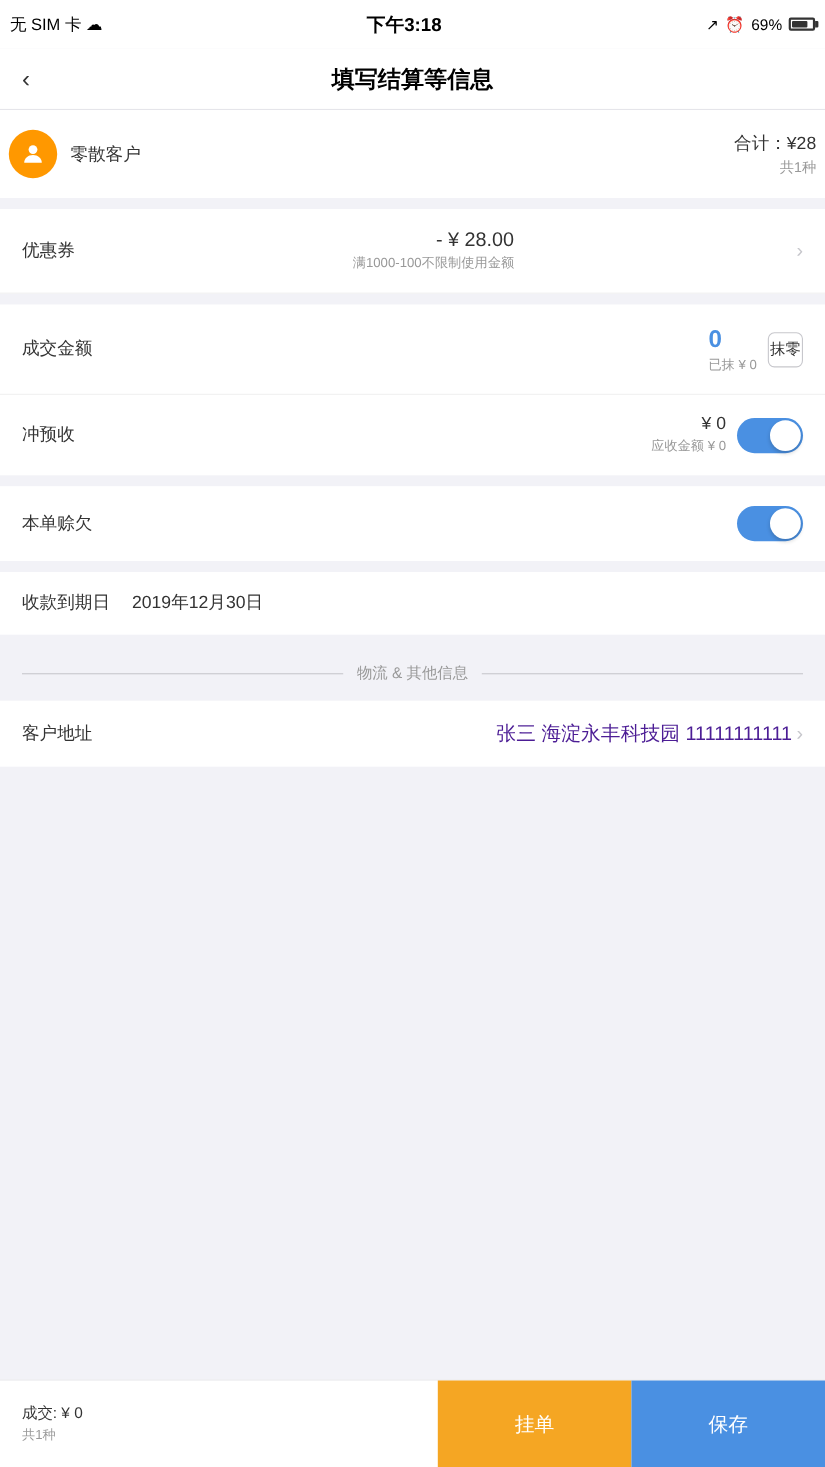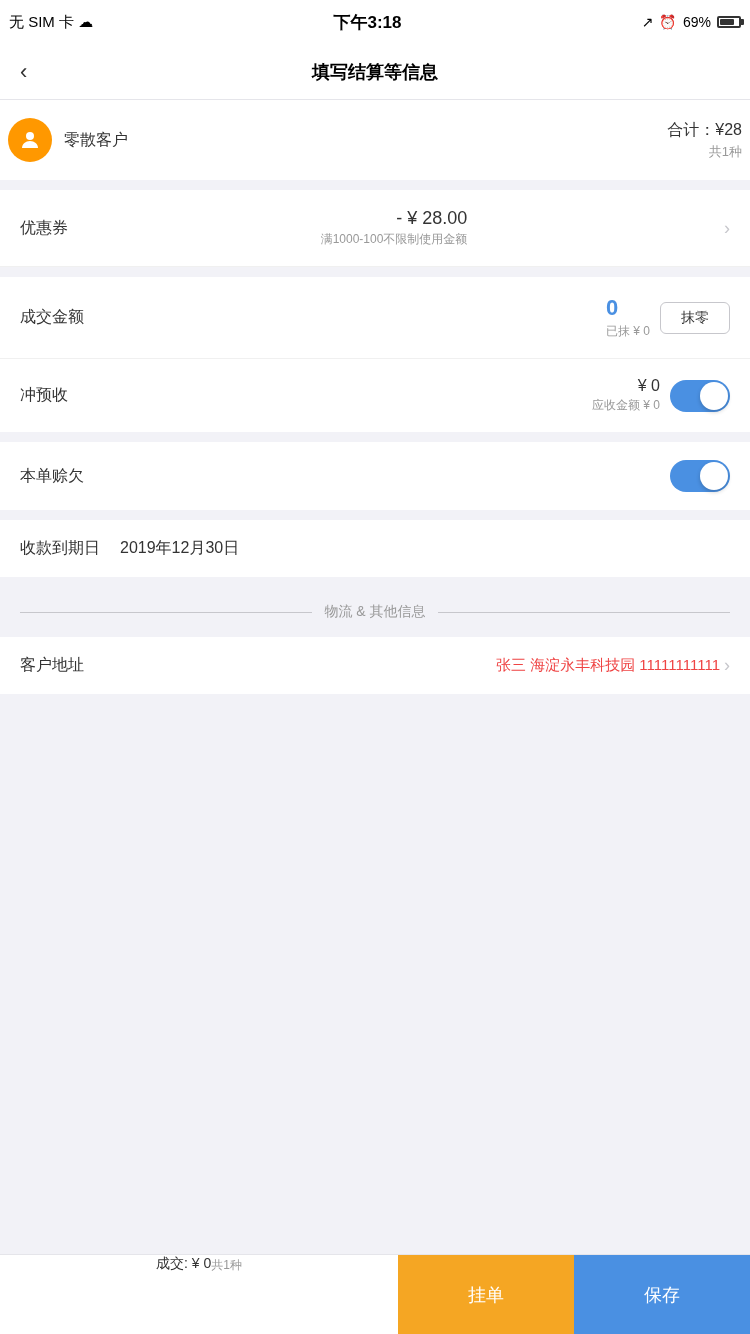--- a/index.html
+++ b/index.html
@@ -68,21 +68,21 @@
       border-bottom: 1px solid #e5e5ea;
     }
     .nav-back {
       position: absolute;
       left: 20px;
       font-size: 22px;
       color: #333;
       cursor: pointer;
     }
     .nav-title {
-      font-size: 18px;
+      font-size: 21px;
       font-weight: 600;
       color: #000;
     }
 
     
     .content {
       flex: 1;
       background: #f2f2f7;
       padding-bottom: 80px;
     }
@@ -176,21 +176,21 @@
 
     
     .amount-value {
       font-size: 22px;
       font-weight: 600;
       color: #4a90e2;
     }
     .round-zero-btn {
       border: 1px solid #c7c7cc;
       border-radius: 6px;
-      padding: 6px 20px;
+      padding: 6px 1px;
       font-size: 14px;
       color: #333;
       background: #fff;
       cursor: pointer;
     }
     .amount-sub {
       font-size: 12px;
       color: #999;
       text-align: right;
       margin-top: 2px;
@@ -285,42 +285,42 @@
       align-items: center;
       justify-content: flex-end;
     }
     .address-label {
       font-size: 16px;
       color: #333;
       flex-shrink: 0;
       margin-right: 20px;
     }
     .address-value {
-      font-size: 15px;
-      color: #ef4444;
+      font-size: 18px;
+      color: #4c1d95;
       flex: 1;
       text-align: right;
     }
 
     
     .bottom-bar {
       position: fixed;
       bottom: 0;
       left: 0;
       width: 750px;
       height: 80px;
       background: #fff;
       display: flex;
       align-items: stretch;
       border-top: 1px solid #e5e5ea;
     }
     .bottom-info {
       flex: 1;
       display: flex;
-      flex-direction: row;
+      flex-direction: column;
       justify-content: center;
       padding: 0 20px;
     }
     .bottom-transaction {
       font-size: 14px;
       color: #333;
     }
     .bottom-count {
       font-size: 12px;
       color: #999;

